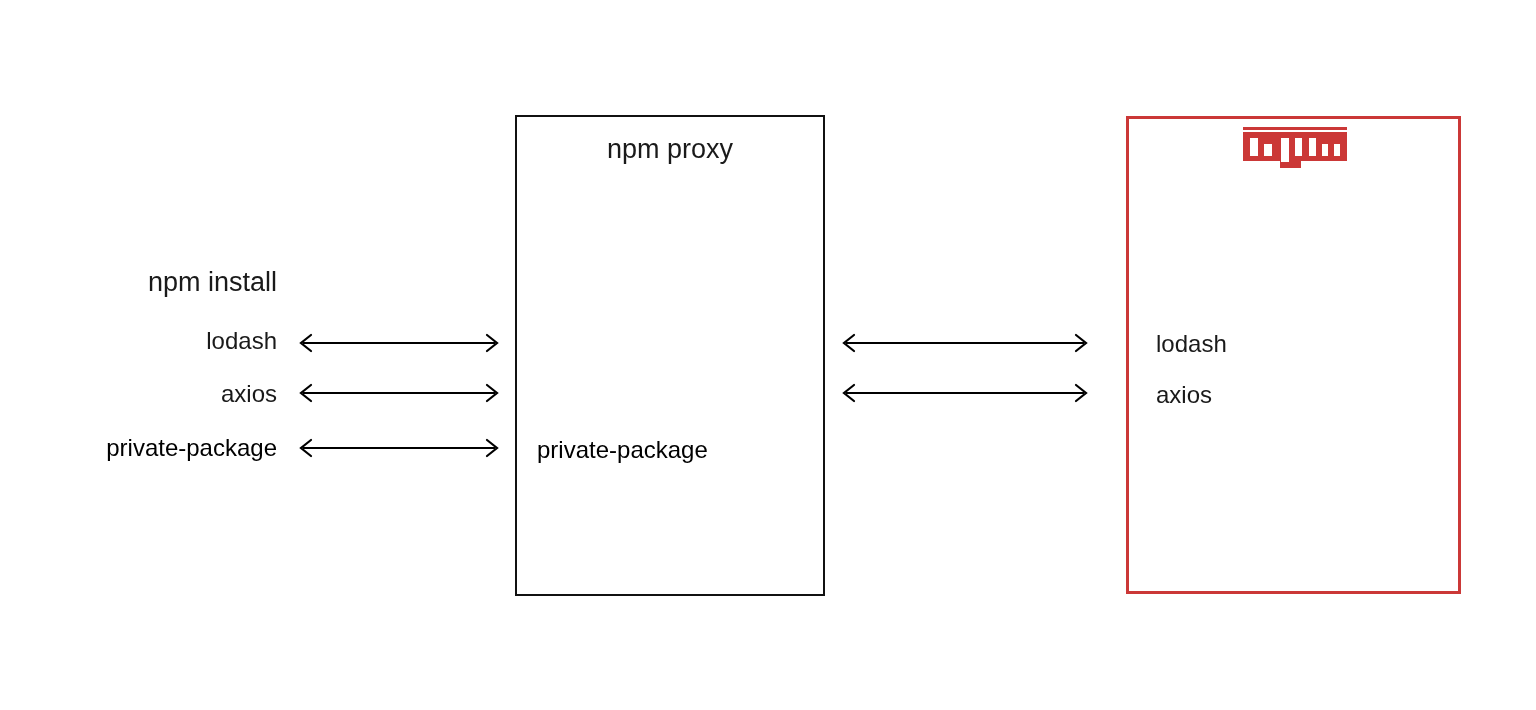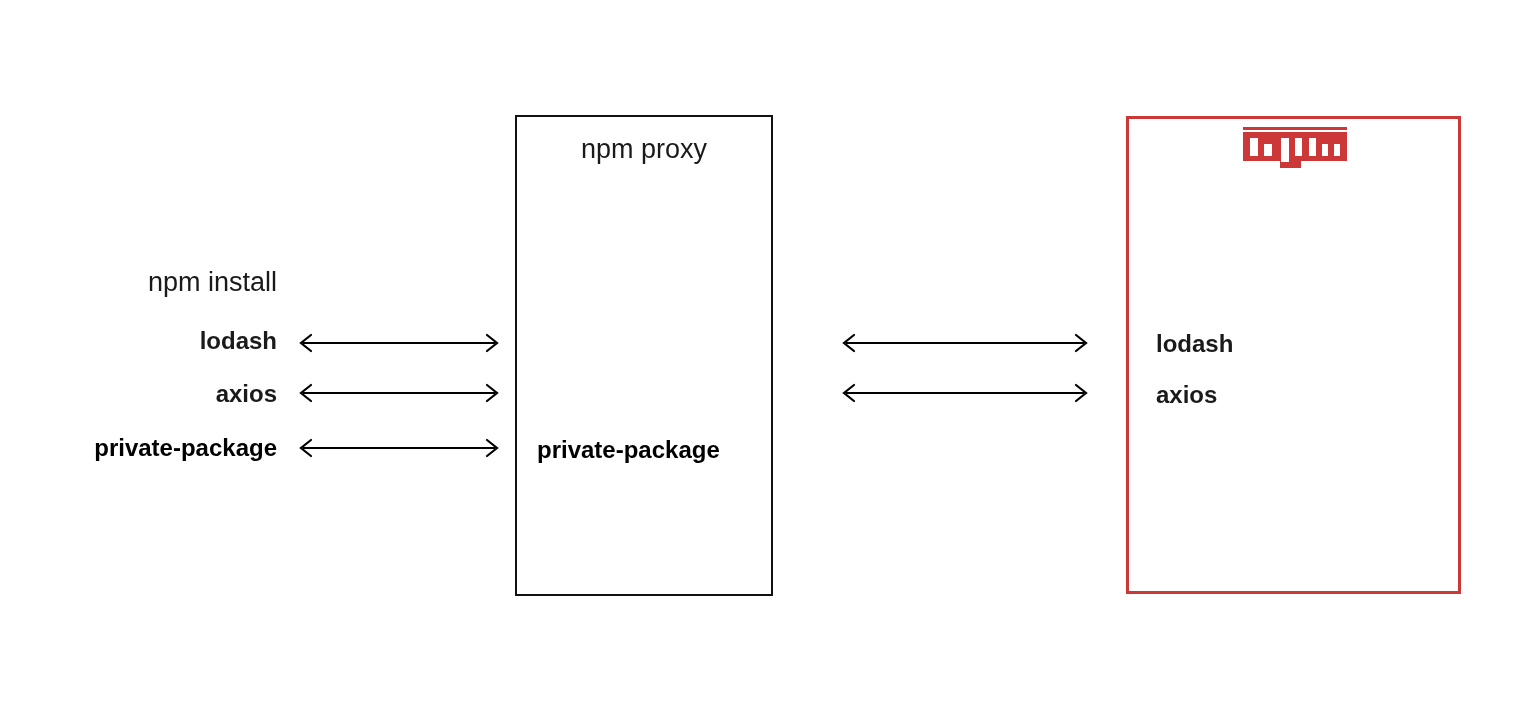--- a/index.html
+++ b/index.html
@@ -21,21 +21,21 @@
 
   
   .txt {
     position: absolute;
     font-family: "Liberation Sans", sans-serif;
     color: #1a1a1a;
     white-space: nowrap;
     line-height: 1;
   }
   .big      { font-size: 27px; }
-  .pkg      { font-size: 24px; font-weight: bold; }
+  .pkg      { font-size: 24px; }
   .indigo   { color: #000000; }
 
   
   .client-label {
     position: absolute;
     right: 0;
     text-align: right;
     white-space: nowrap;
     line-height: 1;
   }
@@ -49,21 +49,21 @@
 
   
   .box {
     position: absolute;
     background: #ffffff;
     box-sizing: border-box;
   }
   #proxy-box {
     left: 515px;
     top: 115px;
-    width: 258px;
+    width: 310px;
     height: 481px;
     border: 2px solid #111111;
   }
   #registry-box {
     left: 1126px;
     top: 116px;
     width: 335px;
     height: 478px;
     border: 3px solid #cb3837;
   }

